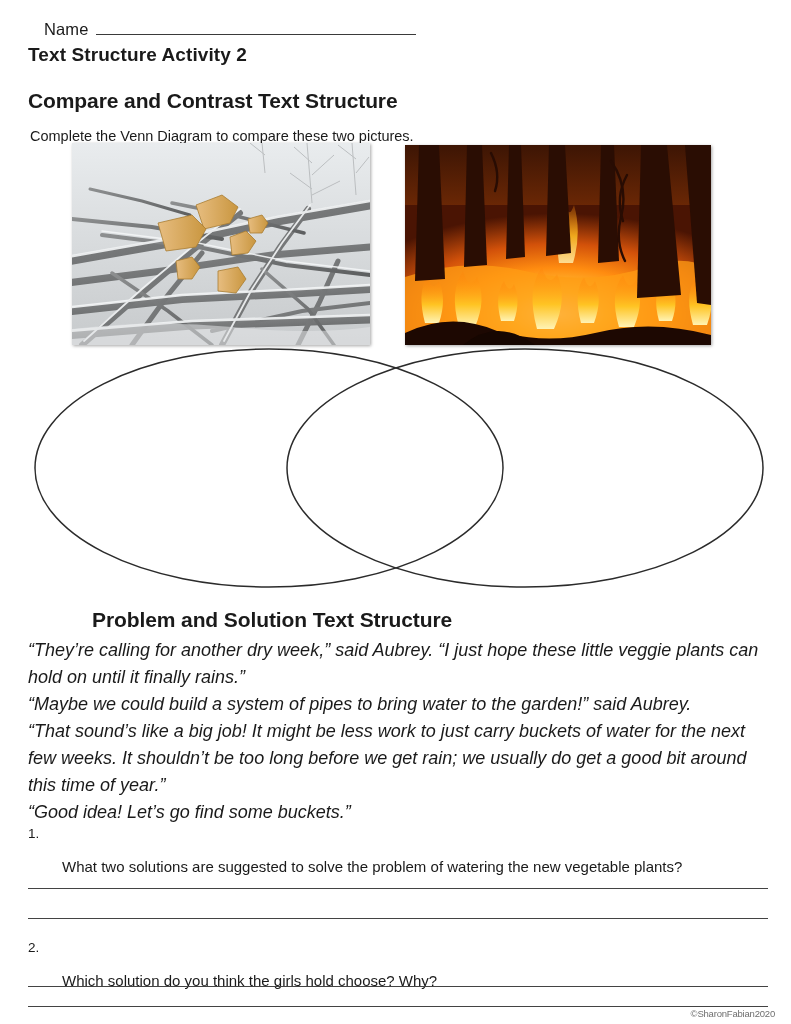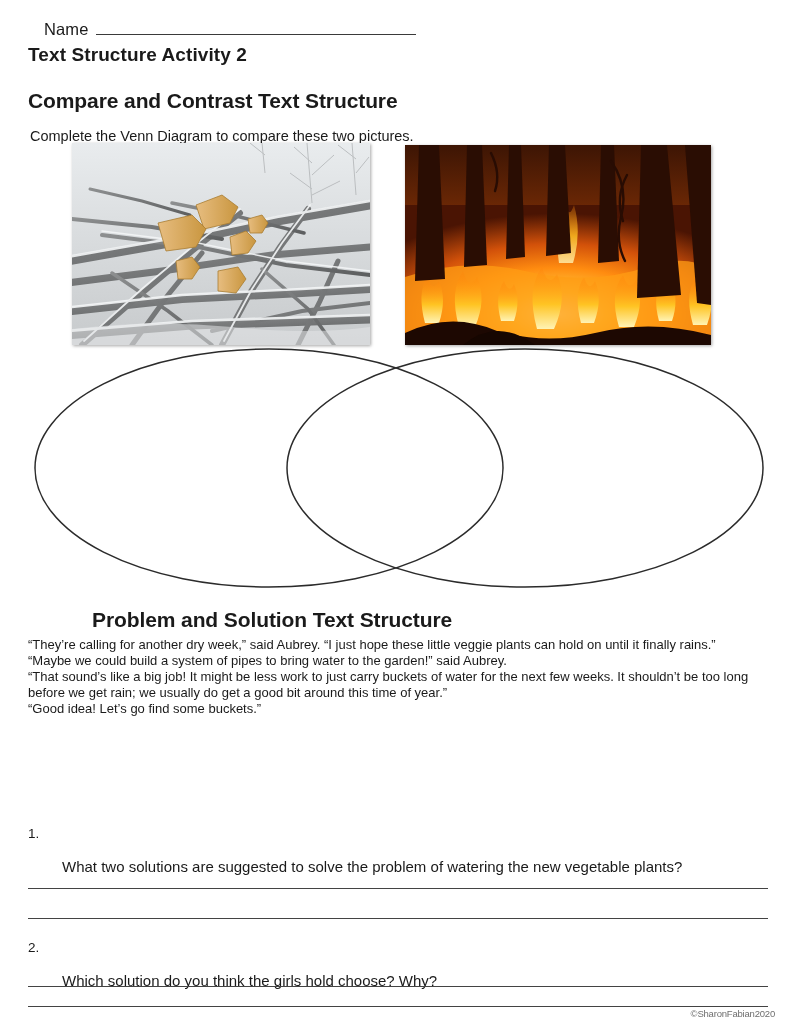--- a/index.html
+++ b/index.html
@@ -110,22 +110,23 @@
     width: 791px;
     height: 256px;
   }
 
   
   .story {
     position: absolute;
     left: 28px;
     top: 637px;
     width: 742px;
-    font-size: 13px;
-    line-height: 16px;
+    font-size: 18px;
+    line-height: 27px;
+    font-style: italic;
   }
   .story p { margin: 0; }
 
   
   .question {
     position: absolute;
     width: 712px;
     font-size: 15px;
     line-height: 22px;
   }

